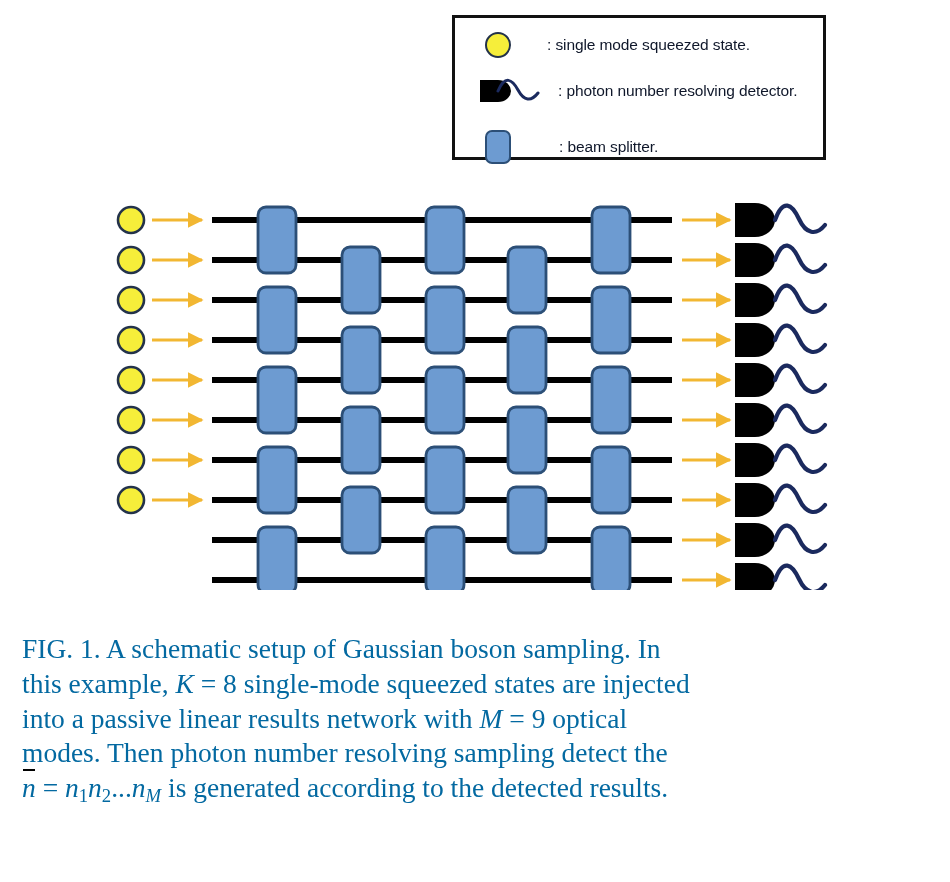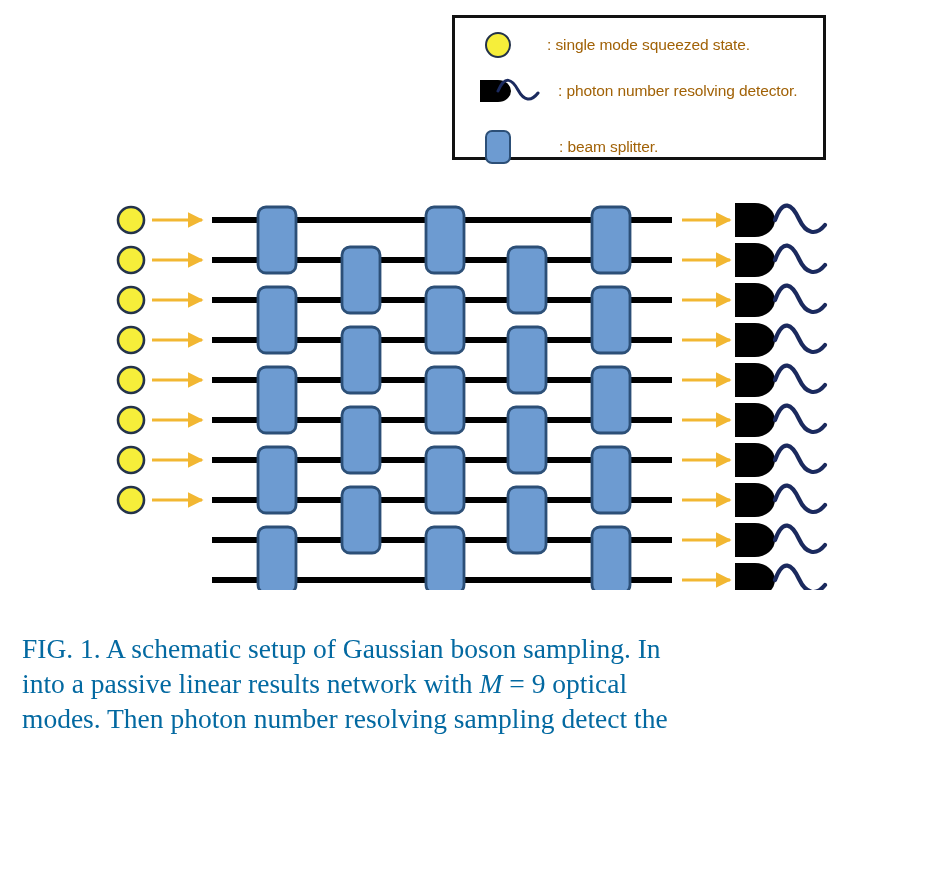--- a/index.html
+++ b/index.html
@@ -8,21 +8,21 @@
        font-family:"Liberation Serif", serif;color:#000;}
 
   
   #legend-box{position:absolute;left:452px;top:15px;width:374px;height:145px;
               border:3px solid #111;background:#fff;box-sizing:border-box;}
   .legend-row{position:absolute;left:0;width:100%;height:46px;display:flex;align-items:center;}
   .legend-row.r1{top:4px;}
   .legend-row.r2{top:50px;margin-left:17px;}
   .legend-row.r3{top:106px;}
   .legend-icon{width:86px;display:flex;align-items:center;justify-content:center;flex:0 0 86px;}
-  .legend-text{font-family:"Liberation Sans", sans-serif;font-size:15.5px;color:#a16207;
+  .legend-text{font-family:"Liberation Sans", sans-serif;font-size:15.5px;color:#0f172a;
                letter-spacing:-0.1px;white-space:nowrap;}
   .legend-row.r1 .legend-text{padding-left:6px;}
   .legend-row.r2 .legend-text{padding-left:0px;}
   .legend-row.r3 .legend-text{padding-left:18px;}
 
   .src-dot{width:26px;height:26px;border-radius:50%;background:#f6ee3a;
            border:2.5px solid #23324a;box-sizing:border-box;}
   .bs-chip{width:26px;height:34px;border-radius:7px;background:#6d9bd1;
            border:2.5px solid #2c4f77;box-sizing:border-box;}
   .det-mini{position:relative;width:74px;height:30px;}
@@ -198,15 +198,17 @@
           <path d="M 735 373 H 755 A 20 17 0 0 1 755 407 H 735 Z" fill="#000000"></path>
           <path d="M 775 390 C 783 368, 792 374, 799 389
        C 806 404, 816 406, 825 395" fill="none" stroke="#1b2a5e" stroke-width="4.2" stroke-linecap="round"></path>
         </g>
       </g>
   </svg>
 </div>
 
 <div id="caption">
     <span class="ln"><span>FIG. 1.  A schematic setup of Gaussian boson sampling.  In</span></span>
+    <span class="ln"><span>this example, </span><span class="mi">K</span><span> = 8 single-mode squeezed states are injected</span></span>
     <span class="ln"><span>into a passive linear results network with </span><span class="mi">M</span><span>  =  9 optical</span></span>
     <span class="ln"><span>modes.  Then photon number resolving sampling detect the</span></span>
+    <span class="ln"><span class="mi obar">n</span><span> = </span><span class="mi">n</span><span class="sub">1</span><span class="mi">n</span><span class="sub">2</span><span>...</span><span class="mi">n</span><span class="sub mi">M</span><span> is generated according to the detected results.</span></span>
   </div>
 
 </body></html>

